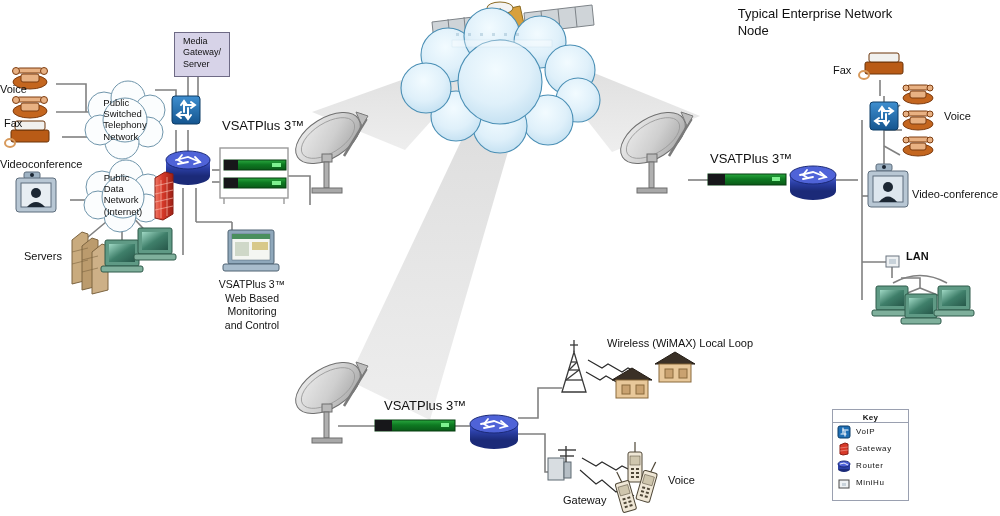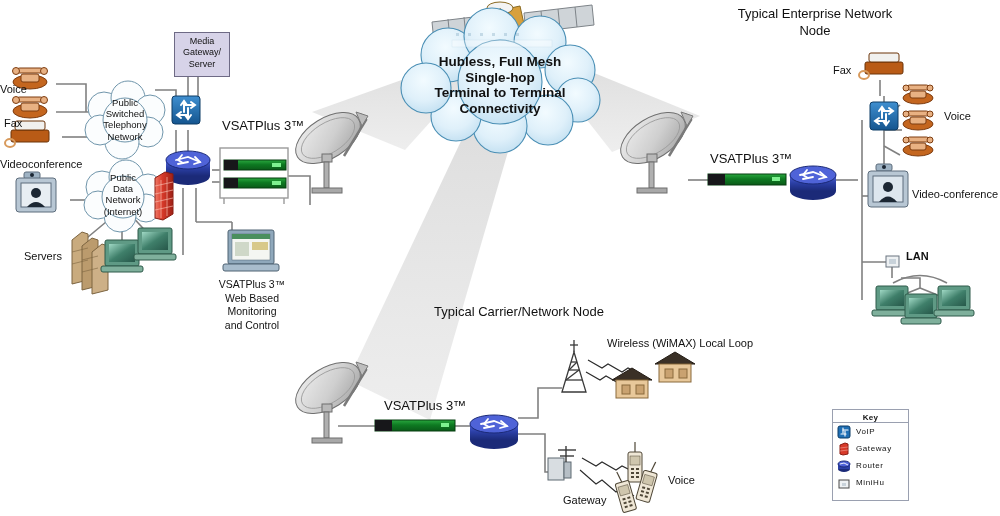--- a/index.html
+++ b/index.html
@@ -4,21 +4,21 @@
 <style>
   html,body{margin:0;padding:0;background:#fff;}
   body{width:1000px;height:516px;position:relative;overflow:hidden;
        font-family:"Liberation Sans",sans-serif;color:#111;}
   .stage{position:absolute;left:0;top:0;width:1000px;height:516px;}
   .lbl{position:absolute;white-space:pre;line-height:1.15;color:#111;}
   .title{font-size:13px;text-align:center;font-weight:400;}
   .small{font-size:11px;}
   .bold{font-weight:700;}
   svg{position:absolute;left:0;top:0;overflow:visible;}
-  .centered{transform:translateX(-50%);text-align:center;}
+  .centered{transform:translateX(-50%);text-align:left;}
   .key-box{position:absolute;border:1px solid #9aa0b0;background:#fff;}
   .key-title{font-size:8px;font-weight:700;text-align:center;letter-spacing:.3px;}
   .key-row{display:flex;align-items:center;gap:5px;height:17px;padding-left:4px;}
   .key-txt{font-size:8px;font-weight:400;letter-spacing:.6px;color:#111;text-align:right;}
 </style>
 </head>
 <body>
 
 <div class="stage">
 
@@ -113,24 +113,20 @@
       <g fill="#7fa8c0">
         <rect x="456" y="33" width="3" height="3"></rect>
           <rect x="468" y="33" width="3" height="3"></rect>
         <rect x="480" y="33" width="3" height="3"></rect>
           <rect x="492" y="33" width="3" height="3"></rect>
         <rect x="504" y="33" width="3" height="3"></rect>
           <rect x="516" y="33" width="3" height="3"></rect>
       </g>
     </g>
   </svg>
-  <div class="lbl centered bold" style="left:500px;top:54px;font-size:13.5px;">Hubless, Full Mesh
-Single-hop
-Terminal to Terminal
-Connectivity</div>
 
 
   <svg width="1000" height="516">
     <g stroke="#808080" stroke-width="1.6" fill="none">
       <path d="M56,84 L86,84 L86,112"></path>
       <path d="M56,112 L92,112"></path>
       <path d="M62,137 L92,137"></path>
       <path d="M155,90 L176,90 L176,100"></path>
       <path d="M188,75 L188,100"></path>
       <path d="M198,75 L198,100"></path>
@@ -475,21 +471,20 @@
       <rect x="4" y="4" width="24" height="16" fill="url(#scrG)"></rect>
       <rect x="-4" y="24" width="40" height="6" rx="2" fill="#7fb09c" stroke="#2e5a4a"></rect>
     </g>
   </svg>
 
   <div class="lbl small" style="left:833px;top:64px;">Fax</div>
   <div class="lbl small" style="left:944px;top:110px;">Voice</div>
   <div class="lbl small" style="left:912px;top:188px;">Video-conference</div>
   <div class="lbl small bold" style="left:906px;top:250px;font-size:11px;">LAN</div>
 
-  <div class="lbl title centered" style="left:519px;top:305px;">Typical Carrier/Network Node</div>
 
   <svg width="1000" height="516">
     <g stroke="#808080" stroke-width="1.6" fill="none">
       <path d="M338,426 L375,426"></path>
       <path d="M455,426 L470,426"></path>
       <path d="M518,418 L538,418 L538,388 L562,388"></path>
       <path d="M518,434 L545,434 L545,472 L556,472"></path>
     </g>
   </svg>
 

